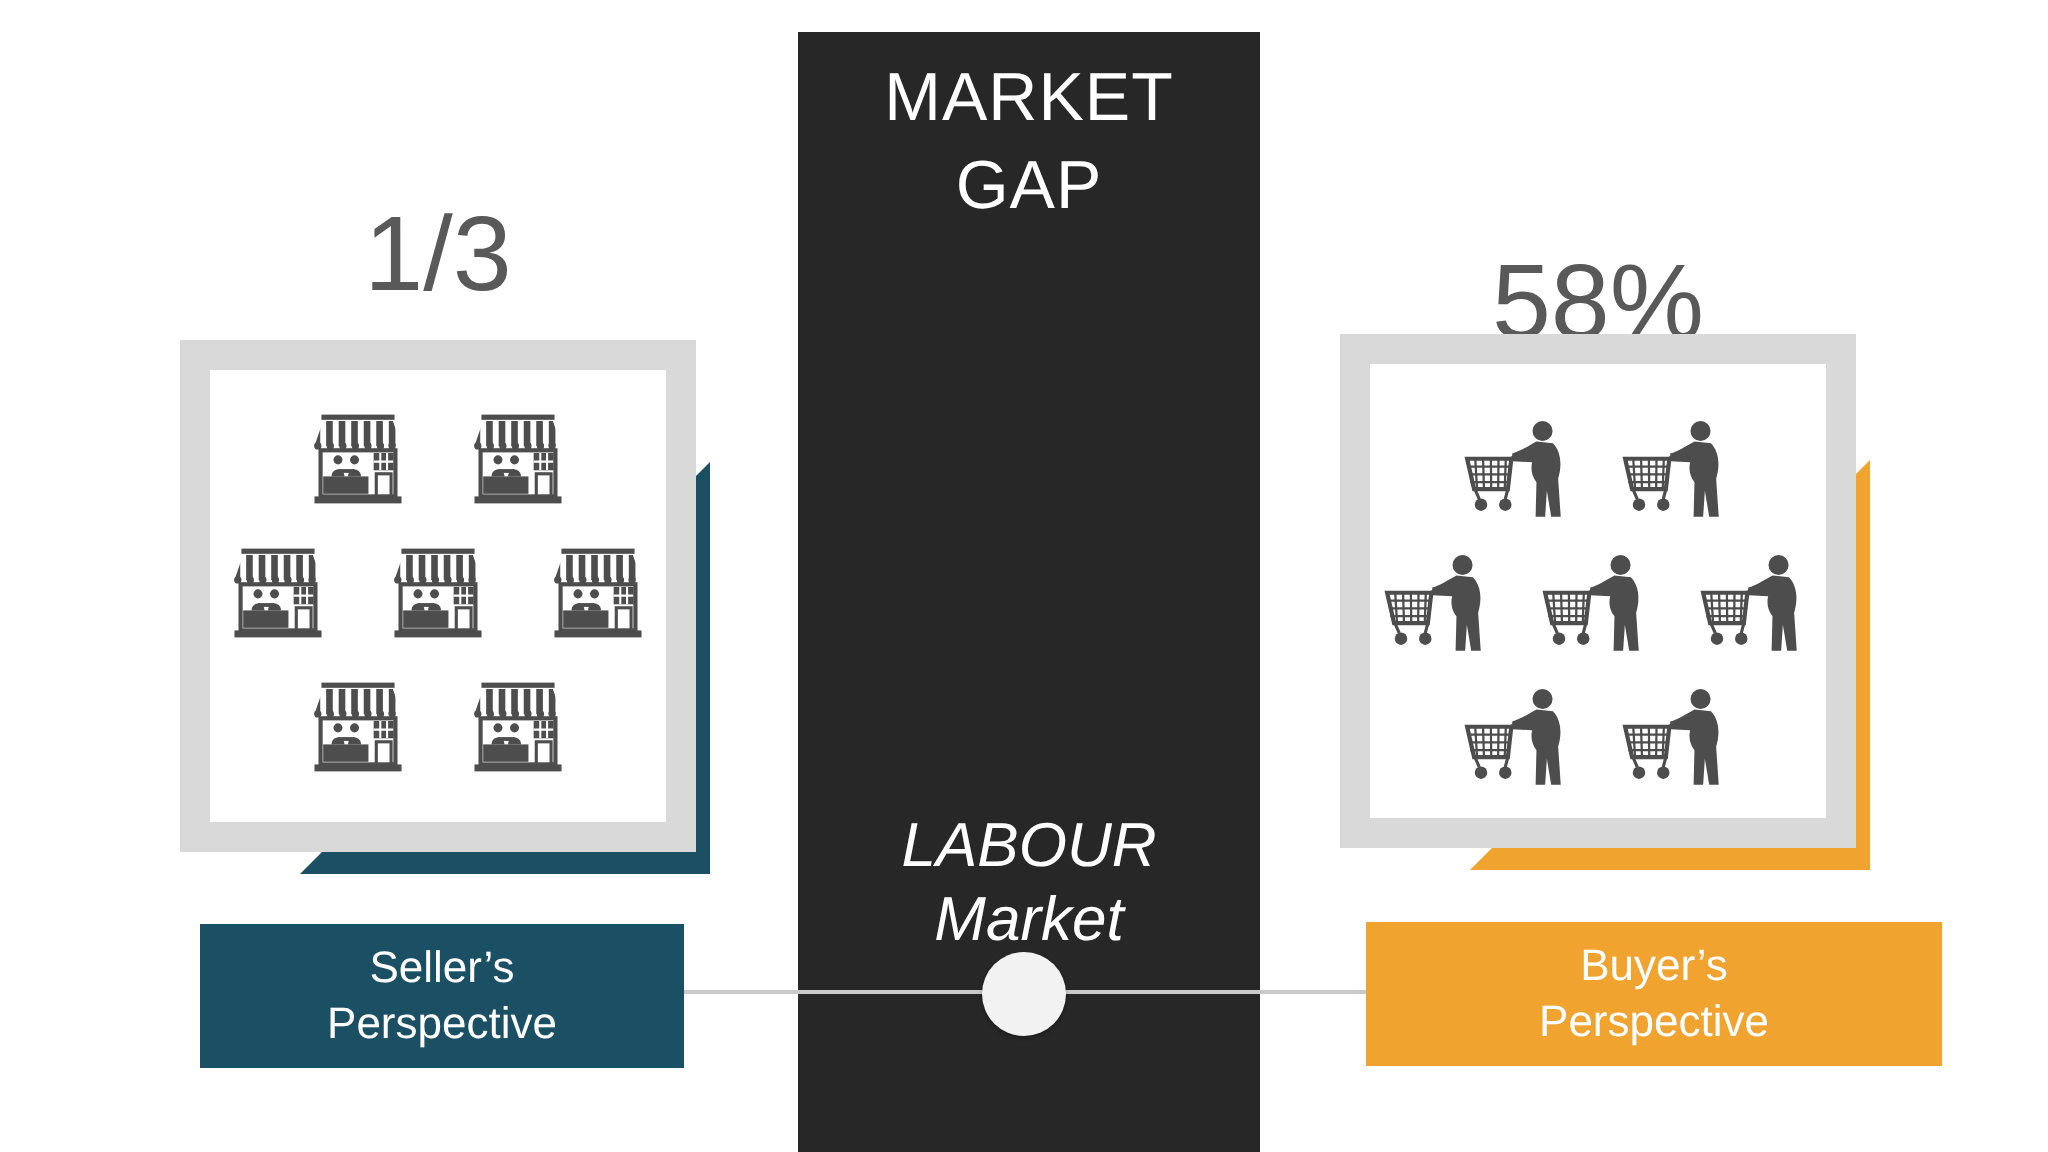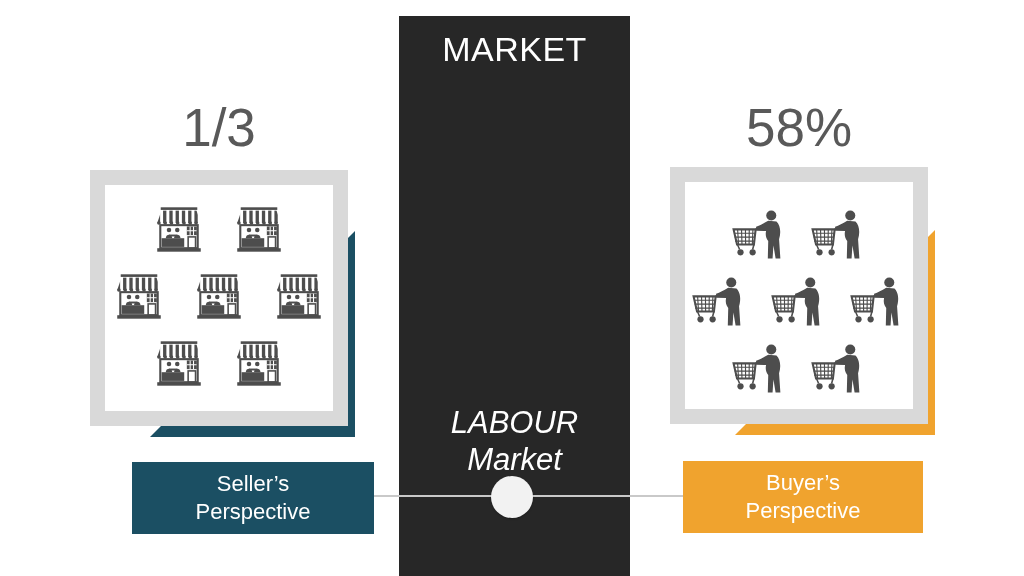--- a/index.html
+++ b/index.html
@@ -52,22 +52,22 @@
   .icon-row{display:flex;justify-content:center;}
   .panel-frame.left .icon-row{gap:24px;}
   .panel-frame.right .icon-row{gap:15px;}
   .stall-svg{width:56px;height:47px;display:block;}
   .shopper-svg{width:64px;height:52px;display:block;}
   
   .label-box{
     position:absolute;display:flex;flex-direction:column;justify-content:center;
     text-align:center;color:#ffffff;font-size:22px;line-height:28px;
   }
-  .label-box.left{left:100px;top:462px;width:242px;height:72px;background:#1b4f63;margin-left:32px;}
-  .label-box.right{left:683px;top:461px;width:240px;height:72px;background:#f0a32e;}
+  .label-box.left{left:100px;top:462px;width:242px;height:72px;background:#1b4f63;}
+  .label-box.right{left:683px;top:461px;width:288px;height:72px;background:#f0a32e;}
   .hidden-defs{position:absolute;width:0;height:0;overflow:hidden;}
 </style>
 </head>
 <body>
 
 <svg class="hidden-defs" aria-hidden="true">
   <defs>
     <clipPath id="awning-clip">
         <path d="M12,5 L52,5 L57,19.5 L7,19.5 Z"></path>
       </clipPath>
@@ -128,21 +128,21 @@
   <svg class="ribbon left" width="205" height="206" viewBox="0 0 205 206">
     <polygon points="0,206 22,184 186,184 186,19 205,0 205,206" fill="#1b4f63"></polygon>
   </svg>
 
   <svg class="ribbon right" width="200" height="205" viewBox="0 0 200 205">
     <polygon points="0,205 18,187 182,187 182,18 200,0 200,205" fill="#f0a32e"></polygon>
   </svg>
 
   <div class="stat left" style="color: rgb(89, 89, 89);">1/3</div>
 
-  <div class="stat right" style="color: rgb(89, 89, 89);">58%</div>
+  <div class="stat right" style="color: rgb(89, 89, 89); margin-top: 24px;">58%</div>
 
   <div class="panel-frame left">
     <div class="icon-grid" style="color: rgb(77, 77, 77);">
       <div class="icon-row">
         <svg class="stall-svg">
             <use href="#stall-icon"></use>
           </svg>
         <svg class="stall-svg">
             <use href="#stall-icon"></use>
           </svg>
@@ -197,20 +197,21 @@
         <svg class="shopper-svg">
             <use href="#shopper-icon"></use>
           </svg>
       </div>
     </div>
   </div>
 
   <div class="center-column" style="background-color: rgb(39, 39, 39);">
     <div class="center-title">
       <div>MARKET</div>
+      <div>GAP</div>
     </div>
     <div class="center-subtitle">
       <div>LABOUR</div>
       <div>Market</div>
     </div>
   </div>
 
   <div class="connector-line" style="background-color: rgb(201, 201, 201);"></div>
   <div class="connector-node" style="background-color: rgb(242, 242, 242);"></div>
 

